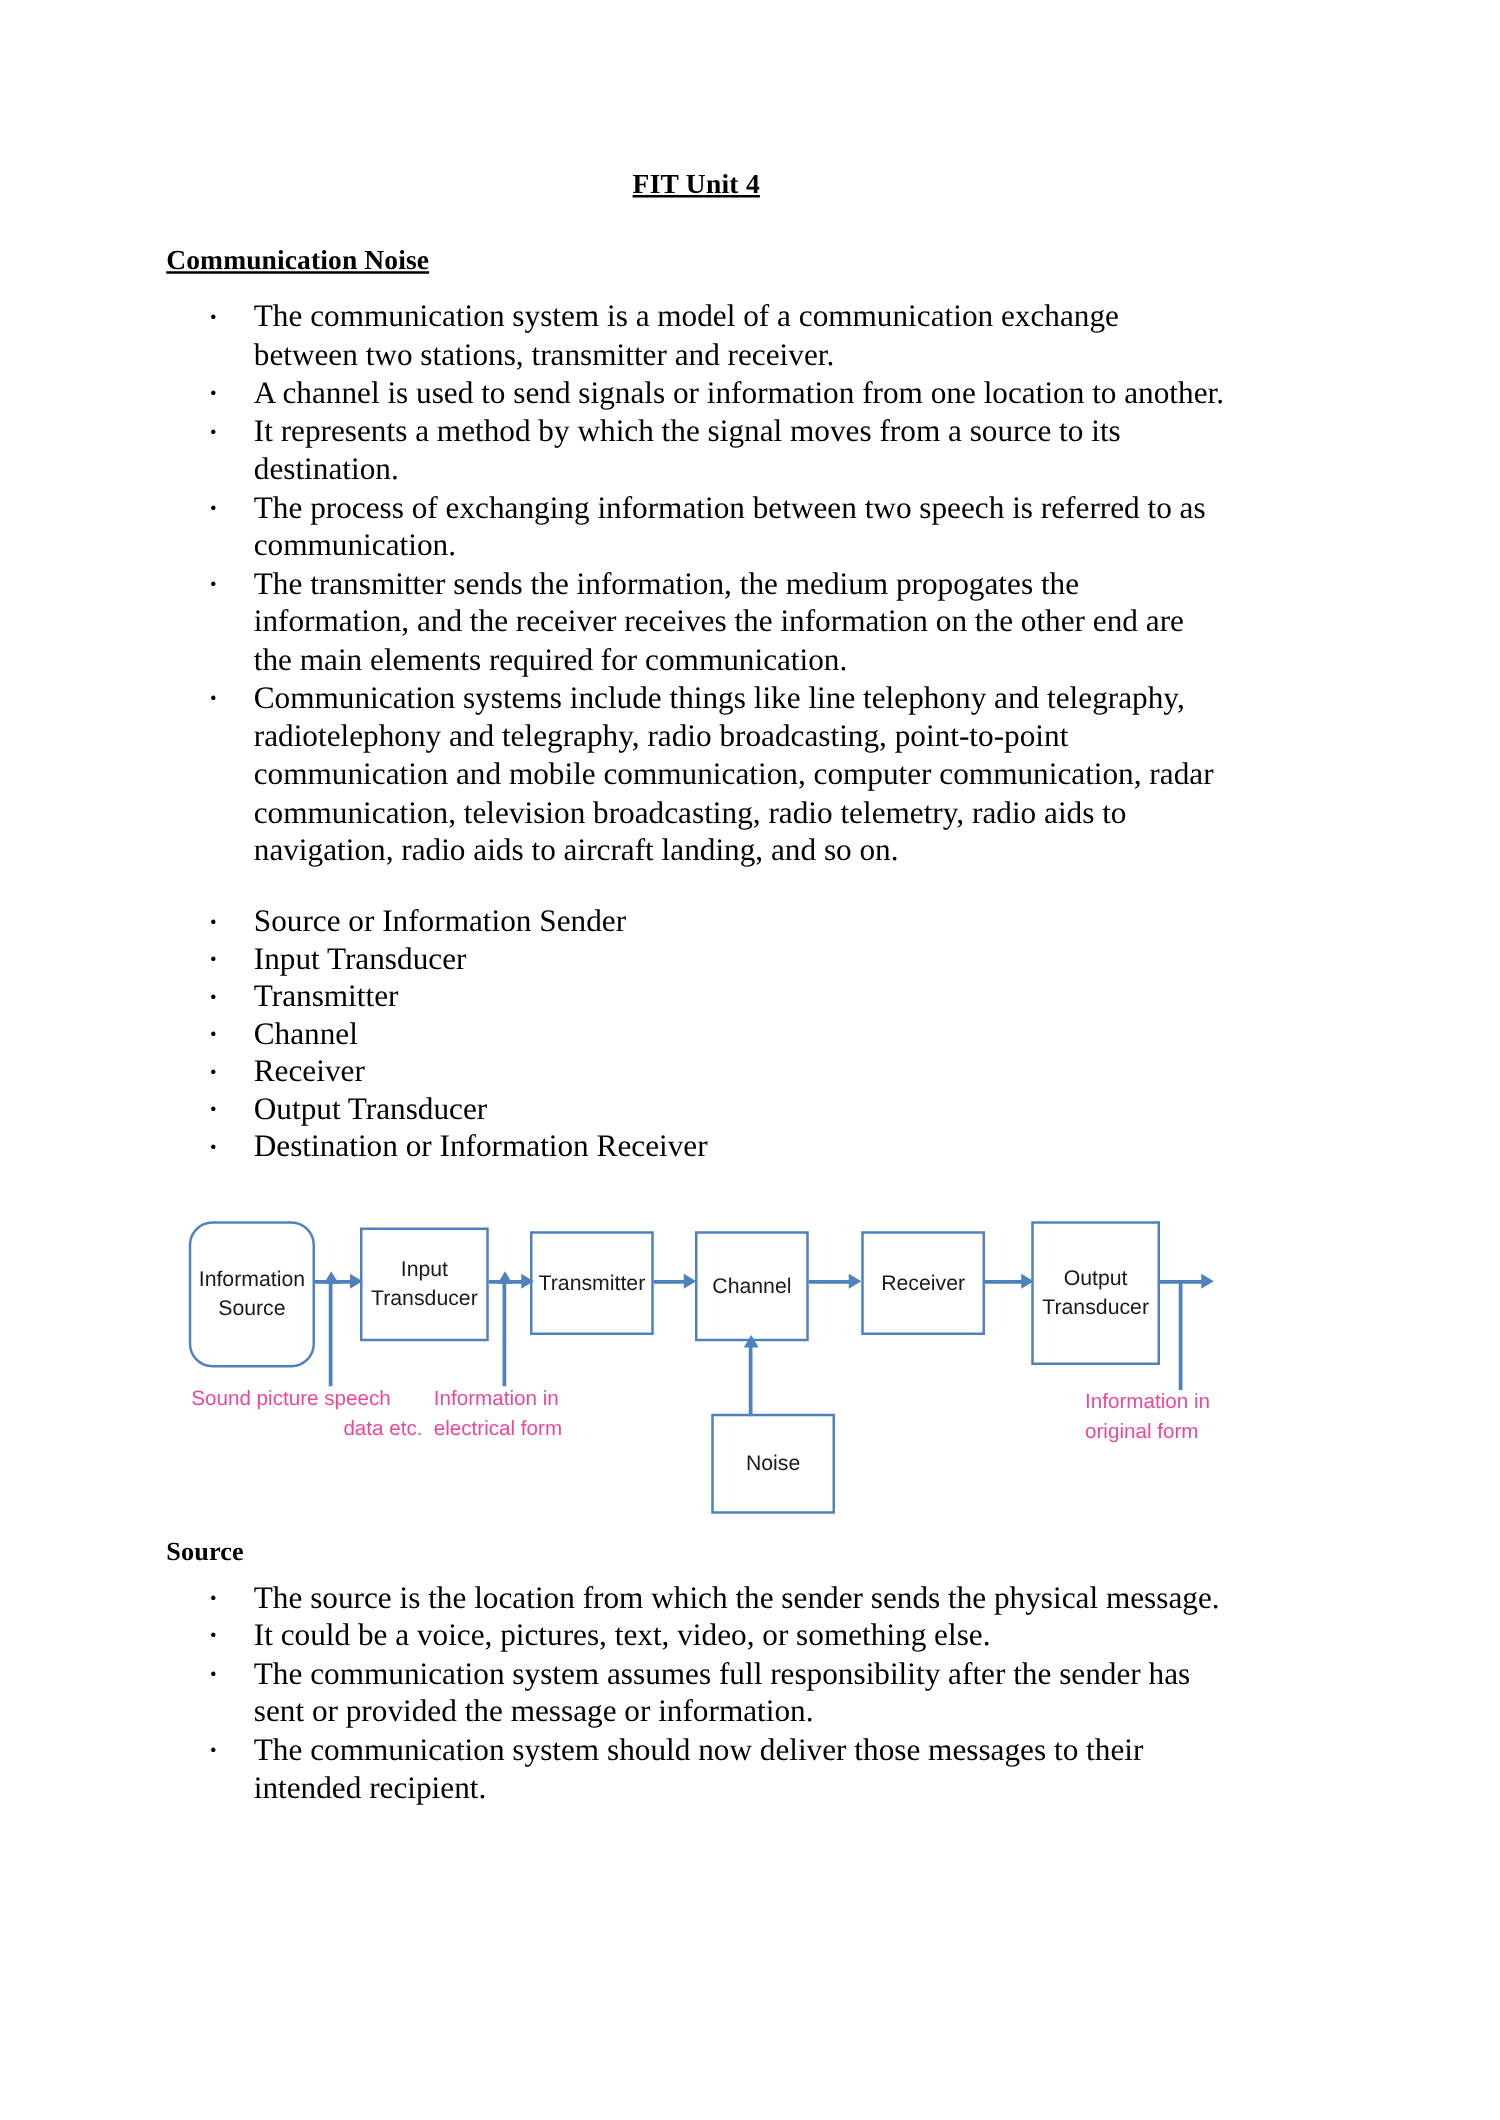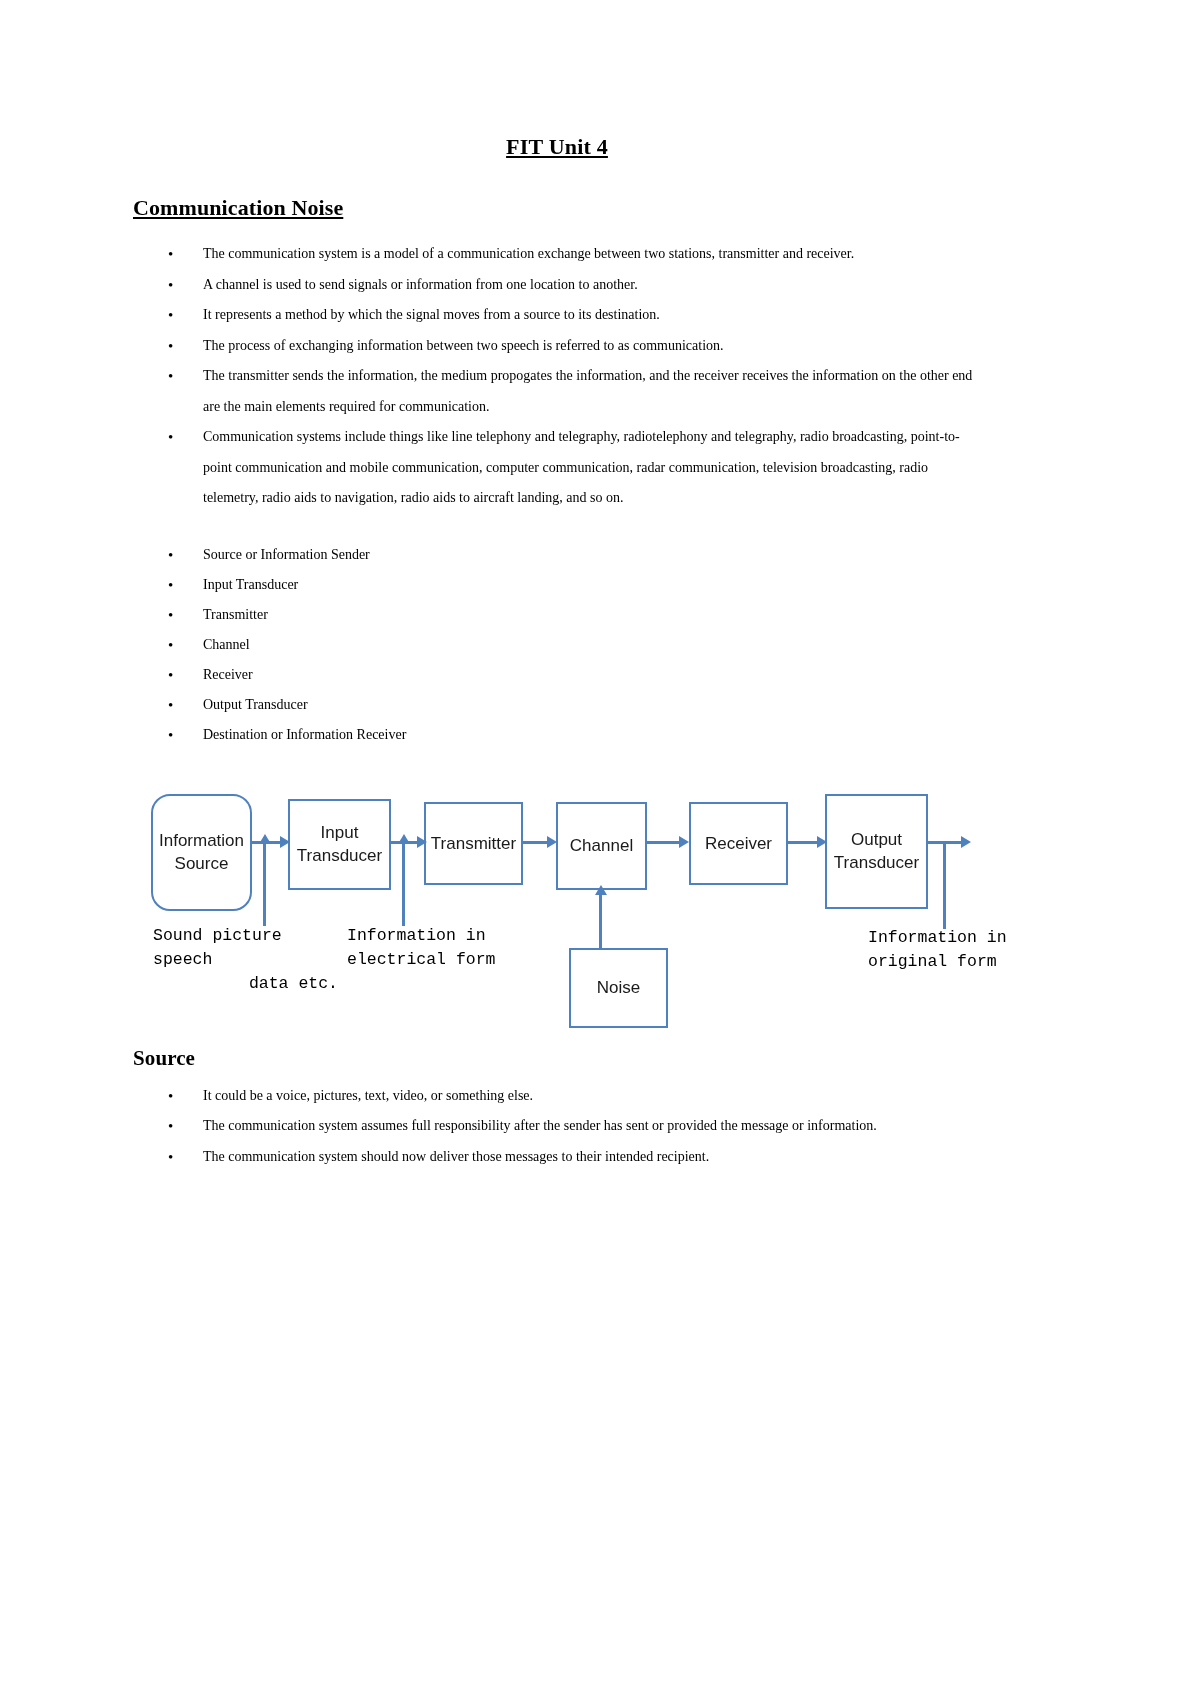--- a/index.html
+++ b/index.html
@@ -51,21 +51,21 @@
   }
 
   
   ul.blist{
     list-style:none;
     margin:0;
     padding:0;
   }
   ul.blist li{
     position:relative;
-    font-size:14px;
+    font-size:25px;
     line-height:30.5px;
     padding-left:70px;
     margin:0;
     text-align:left;
   }
   ul.blist li::before{
     content:"\2022";
     position:absolute;
     left:35px;
     top:-1px;
@@ -123,24 +123,24 @@
   }
   .arrow-u{
     position:absolute;
     width:0;height:0;
     border-left:6px solid transparent;
     border-right:6px solid transparent;
     border-bottom:10px solid #4F81BD;
   }
   .dcap{
     position:absolute;
-    font-family:Liberation Mono, monospace;
+    font-family:Liberation Sans, sans-serif;
     font-size:16.5px;
     line-height:24px;
-    color:#000000;
+    color:#ec4899;
     text-align:center;
   }
   .dcap.left-al{text-align:left;}
 </style>
 </head>
 <body>
 
 <div class="page">
   <div class="content">
 
@@ -258,19 +258,20 @@
       <div class="dcap left-al" style="left:735px;top:142px;width:160px;">
         <div>Information in</div>
         <div>original form</div>
       </div>
 
     </div>
 
     <h2 class="h-plain" style="padding-top:2px;">Source</h2>
     <div class="gap-10"></div>
     <ul class="blist">
+      <li>The source is the location from which the sender sends the physical message.</li>
       <li>It could be a voice, pictures, text, video, or something else.</li>
       <li>The communication system assumes full responsibility after the sender has sent or provided the message or information.</li>
       <li>The communication system should now deliver those messages to their intended recipient.</li>
     </ul>
 
   </div>
 </div>
 
 </body></html>

